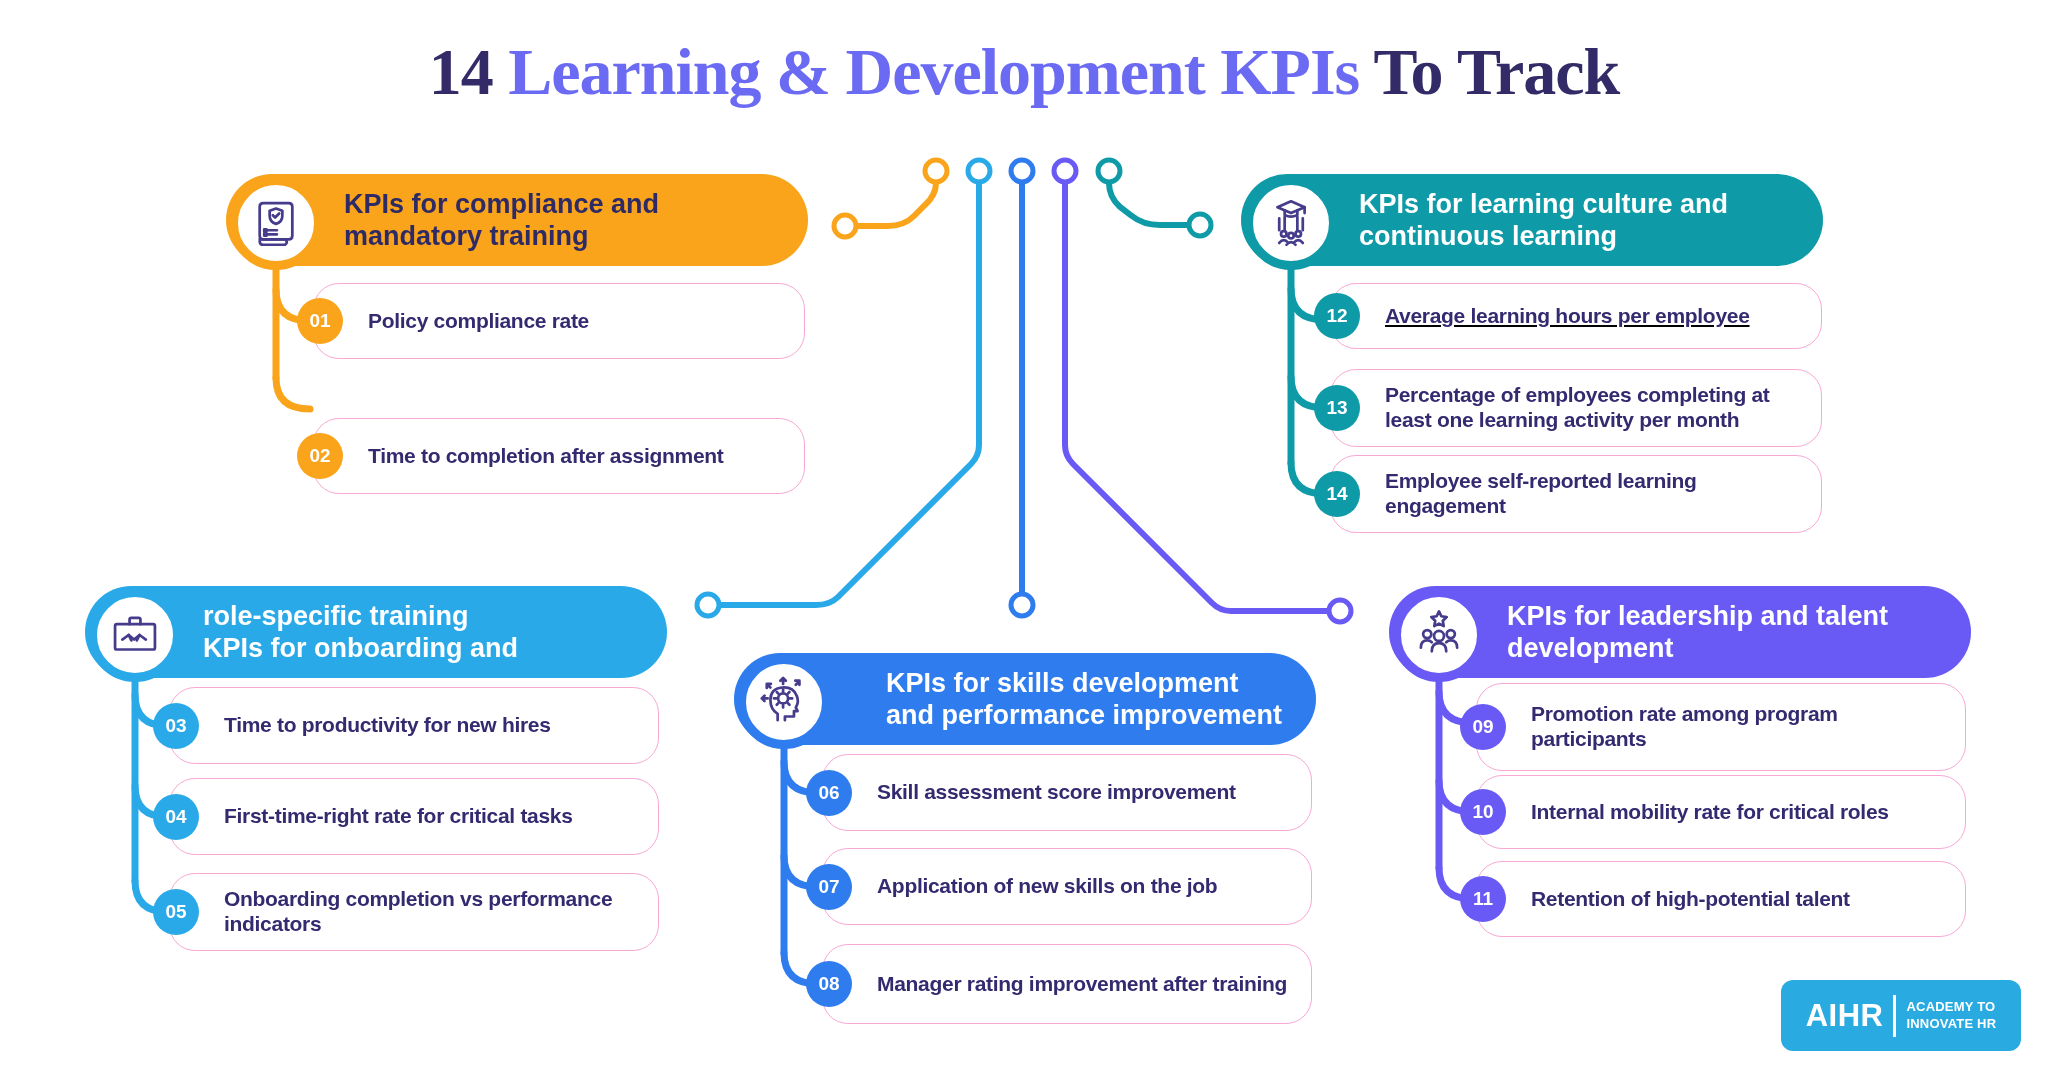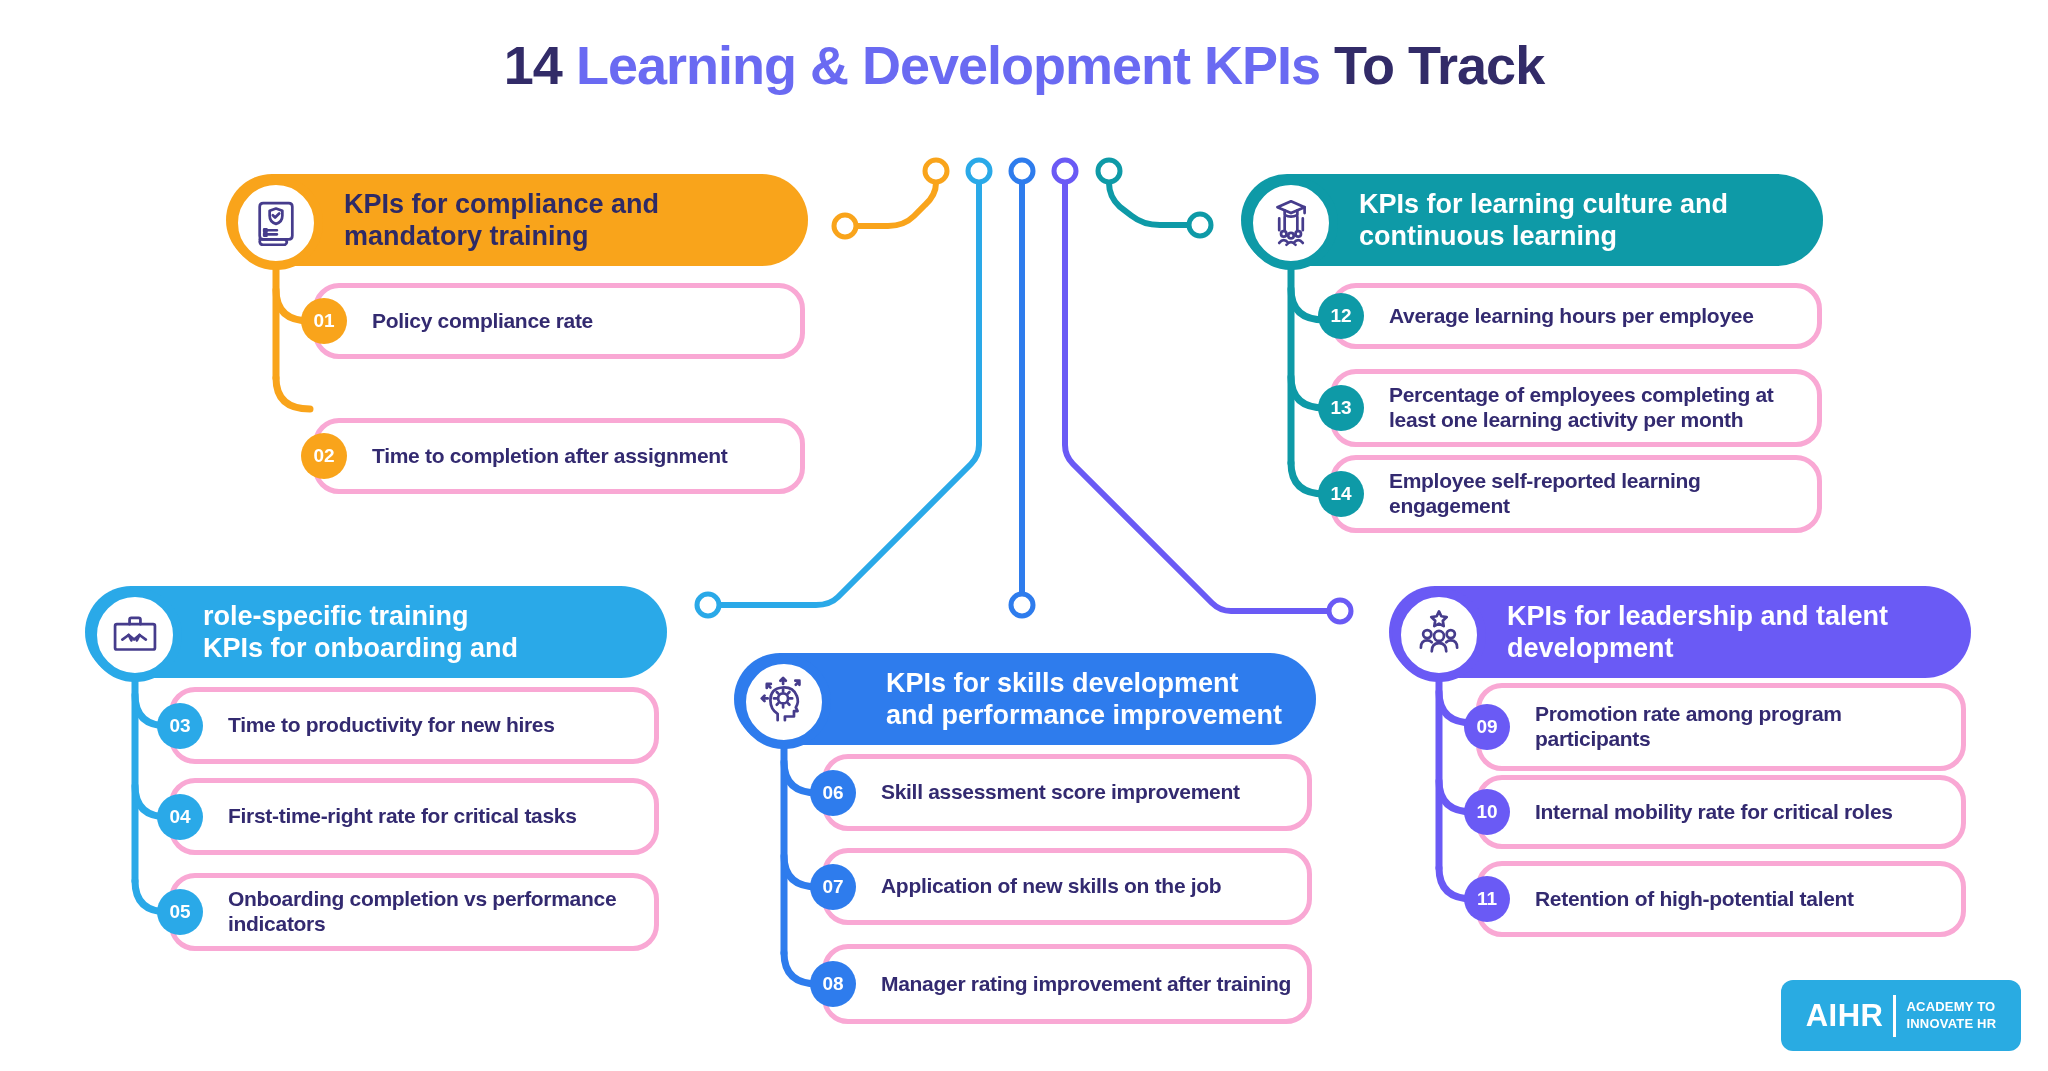--- a/index.html
+++ b/index.html
@@ -3,21 +3,21 @@
 <meta charset="utf-8">
 <style>
   html,body{margin:0;padding:0;background:#ffffff;}
   #canvas{
     position:relative;width:2048px;height:1071px;background:#ffffff;overflow:hidden;
     font-family:"Liberation Sans", sans-serif;
   }
   #connector-svg{position:absolute;left:0;top:0;z-index:1;}
   .title{
     position:absolute;top:34px;left:0;width:100%;text-align:center;
-    font-size:54px;font-weight:bold;letter-spacing:-1px;color:#322B68;z-index:2;
+    font-size:66px;font-weight:bold;letter-spacing:-1px;color:#322B68;z-index:2;font-family:Liberation Serif, serif;
   }
   .title .t-hl{color:#6A6AF2;}
   .header{
     position:absolute;height:92px;border-radius:46px;z-index:2;
     display:flex;align-items:center;padding-left:118px;box-sizing:border-box;
     color:#ffffff;font-weight:bold;font-size:27px;line-height:1.2;
   }
   .header.navy-text{color:#2E2A66;}
   .h-compliance{background:#F9A41B;}
   .h-learning{background:#0E9AA7;}
@@ -29,21 +29,21 @@
     border-radius:50%;display:flex;align-items:center;justify-content:center;z-index:3;
   }
   .c-compliance{border:9px solid #F9A41B;}
   .c-learning{border:9px solid #0E9AA7;}
   .c-onboarding{border:9px solid #2AA9E8;}
   .c-skills{border:9px solid #2E7CED;}
   .c-leadership{border:9px solid #6A5AF5;}
   .icon-circle svg{width:58px;height:58px;}
   .icon-circle svg *{stroke:#463C8C;stroke-width:3;fill:none;stroke-linecap:round;stroke-linejoin:round;}
   .pill{
-    position:absolute;background:#ffffff;border:5px solid #f9a8d4;border-radius:26px;
+    position:absolute;background:#ffffff;border:1px solid #f9a8d4;border-radius:26px;
     box-sizing:border-box;display:flex;align-items:center;z-index:2;
     padding:6px 8px 6px 54px;
   }
   .pill-label{
     font-size:21px;font-weight:bold;color:#332A70;line-height:1.18;letter-spacing:-0.3px;
   }
   .badge{
     position:absolute;left:-17px;top:50%;transform:translateY(-50%);
     width:46px;height:46px;border-radius:50%;color:#ffffff;
     display:flex;align-items:center;justify-content:center;
@@ -162,21 +162,21 @@
           <circle cx="40" cy="44" r="3"></circle>
           <circle cx="32" cy="46" r="3"></circle>
         <path d="M19,54 q5,-6 10,0 M35,54 q5,-6 10,0 M27,56 q5,-6 10,0"></path>
       </svg>
     </div>
     <div class="header-text">
       <div>KPIs for learning culture and</div>
       <div>continuous learning</div>
     </div>
   </div>
-  <div class="pill" style="left:1330px;top:283px;width:492px;height:66px;">
+  <div class="pill" style="left:1330px;top:283px;width:492px;height:66px;text-decoration:underline;">
     <div class="badge bg-learning">12</div>
     <div class="pill-label">Average learning hours per employee</div>
   </div>
   <div class="pill" style="left:1330px;top:369px;width:492px;height:78px;">
     <div class="badge bg-learning">13</div>
     <div class="pill-label">Percentage of employees completing at least one learning activity per month</div>
   </div>
   <div class="pill" style="left:1330px;top:455px;width:492px;height:78px;">
     <div class="badge bg-learning">14</div>
     <div class="pill-label">Employee self-reported learning engagement</div>

